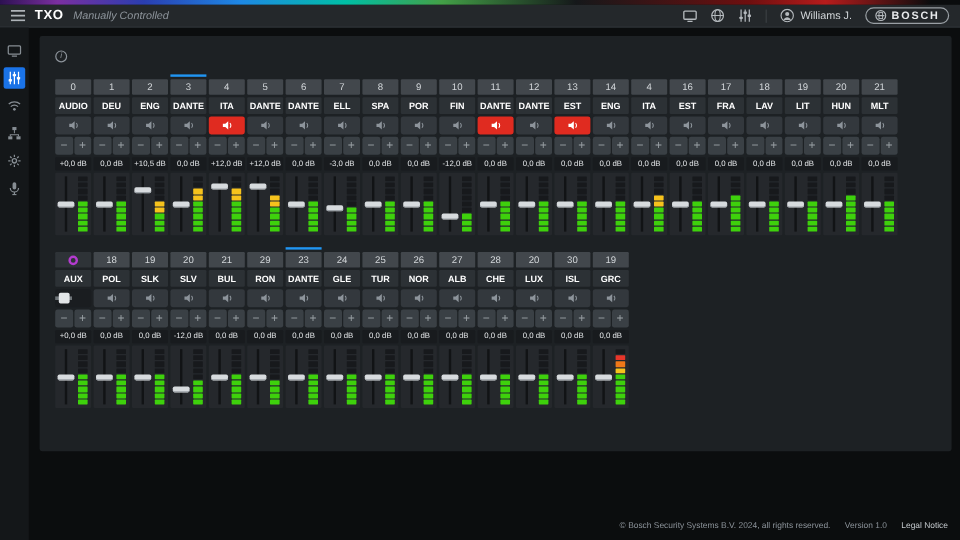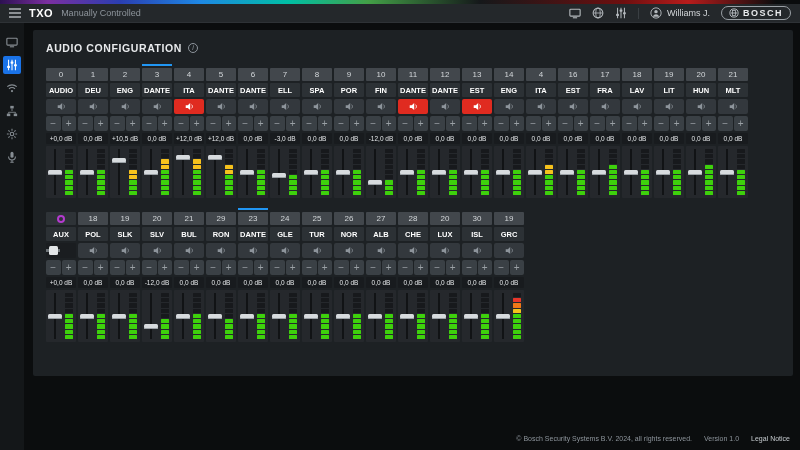--- a/index.html
+++ b/index.html
@@ -5,21 +5,21 @@
   *{margin:0;padding:0;box-sizing:border-box}
   html,body{width:800px;height:450px;overflow:hidden;background:#000;
     font-family:"Liberation Sans",sans-serif}
   .app{position:relative;width:800px;height:450px;background:#0b0d0e;overflow:hidden}
   .supergraphic{position:absolute;top:0;left:0;width:800px;height:4px;
     background:linear-gradient(90deg,#2d1152 0%,#7b2fa0 6%,#2a3eb1 15%,#1e88e5 25%,
       #00bfa5 36%,#43a047 46%,#15181a 60%,#6e0f0f 78%,#b71c1c 86%,#0a0c0d 97%)}
   .topbar{position:absolute;top:4px;left:0;width:800px;height:19px;background:#24282b;
     border-bottom:1px solid #2e3236;display:flex;align-items:center;padding:0 9px;gap:8px}
   .app-title{font-size:11px;font-weight:bold;color:#fff;letter-spacing:.5px}
-  .app-subtitle{font-size:9px;color:#8d949b}
+  .app-subtitle{font-size:9px;font-style:italic;color:#8d949b}
   .tb-right{margin-left:auto;display:flex;align-items:center;gap:11px;color:#b4b9bd}
   .tb-icon{display:flex;align-items:center;color:#b4b9bd}
   .tb-sep{width:1px;height:11px;background:#3a3f43}
   .tb-user{display:flex;align-items:center;gap:5px;font-size:9px;color:#d2d6d9}
   .bosch-pill{display:flex;align-items:center;gap:4px;border:1px solid #9aa0a5;
     border-radius:9px;padding:1px 7px;color:#e8eaec}
   .bosch-word{font-size:9px;font-weight:bold;letter-spacing:1.5px}
 
   .sidebar{position:absolute;left:0;top:23px;bottom:0;width:24px;background:#141719;
     display:flex;flex-direction:column;align-items:center;padding-top:10px;gap:5px}
@@ -163,21 +163,20 @@
     <div class="sb-item">
       <svg width="12" height="12" viewBox="0 0 14 14">
           <rect x="5.2" y="1" width="3.6" height="7" rx="1.8" fill="currentColor"></rect>
           <path d="M3 6.5a4 4 0 0 0 8 0M7 10.5V13M5 13h4" fill="none" stroke="currentColor" stroke-width="1.2"></path>
         </svg>
     </div>
   </div>
 
   <div class="panel">
     <div class="panel-header">
-      <span class="panel-title">AUDIO CONFIGURATION</span>
       <span class="info-circ">i</span>
     </div>
     <div class="strip-row">
         <div class="strip">
           <div class="cell num">0</div>
           <div class="cell label">AUDIO</div>
           <div class="cell mute">
             <svg width="11" height="11" viewBox="0 0 16 16">
               <path d="M2.5 6v4h3l3.5 3V3L5.5 6h-3z" fill="currentColor"></path>
               <path d="M11 5.3c1.6 1.4 1.6 4 0 5.4" fill="none" stroke="currentColor" stroke-width="1.3"></path>

